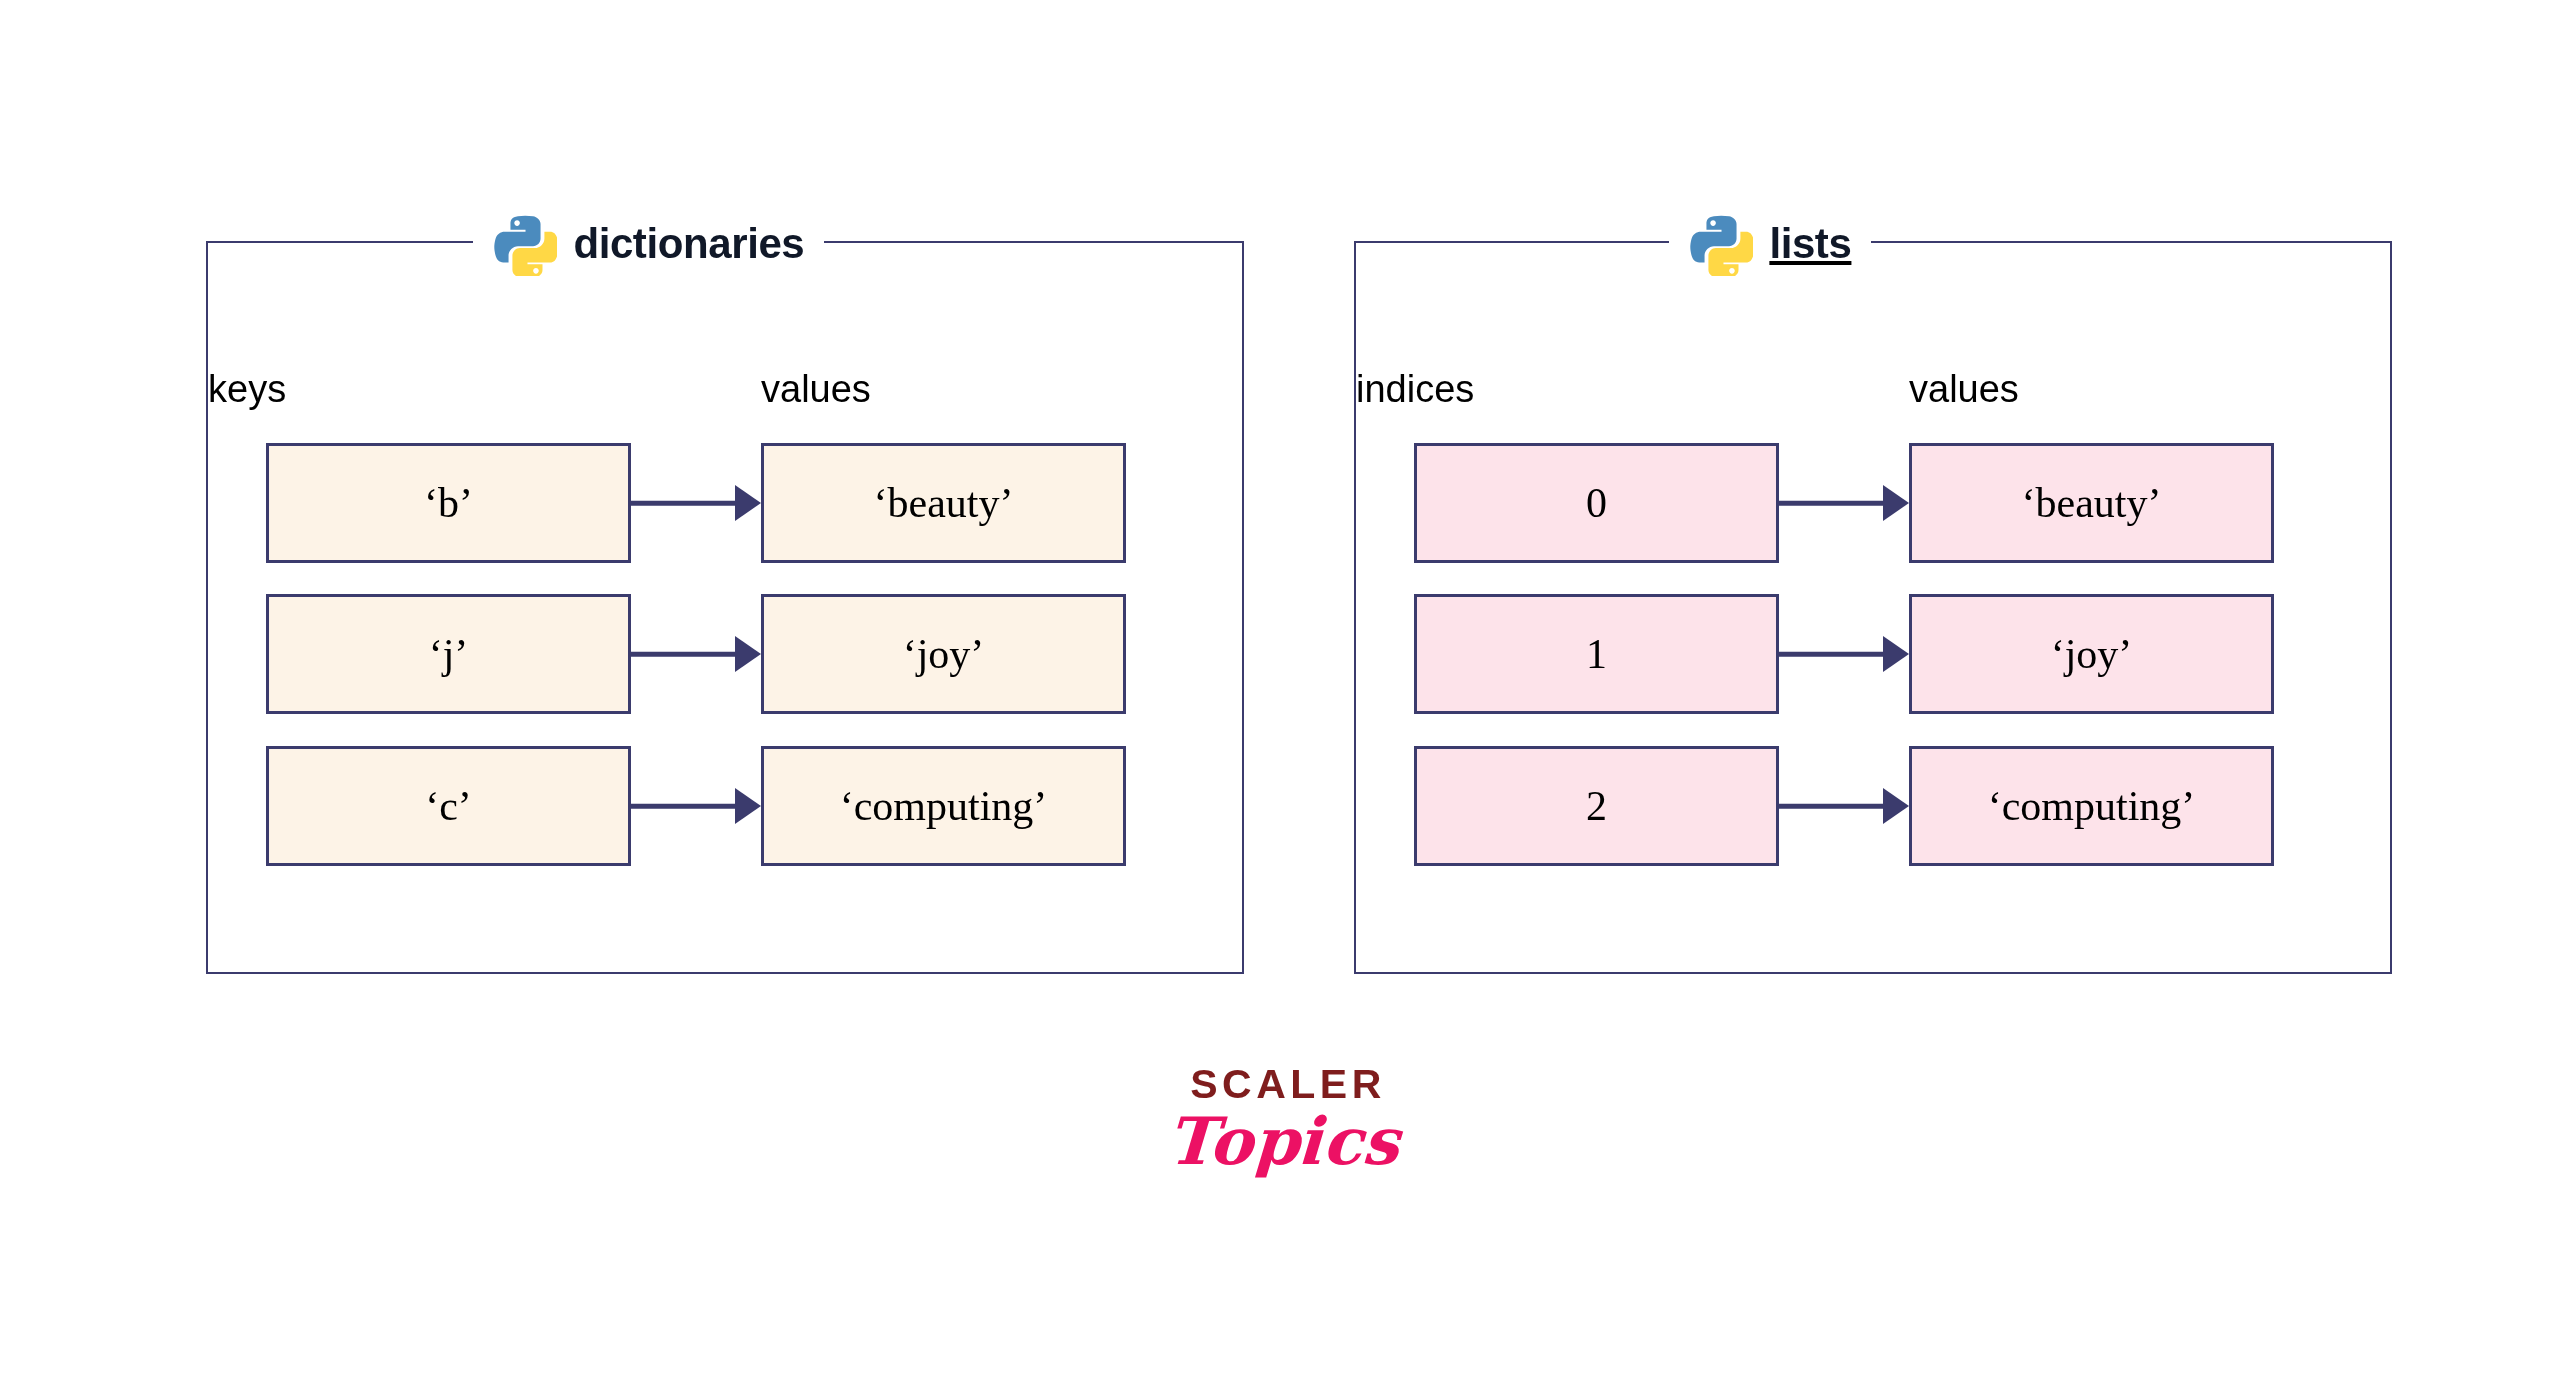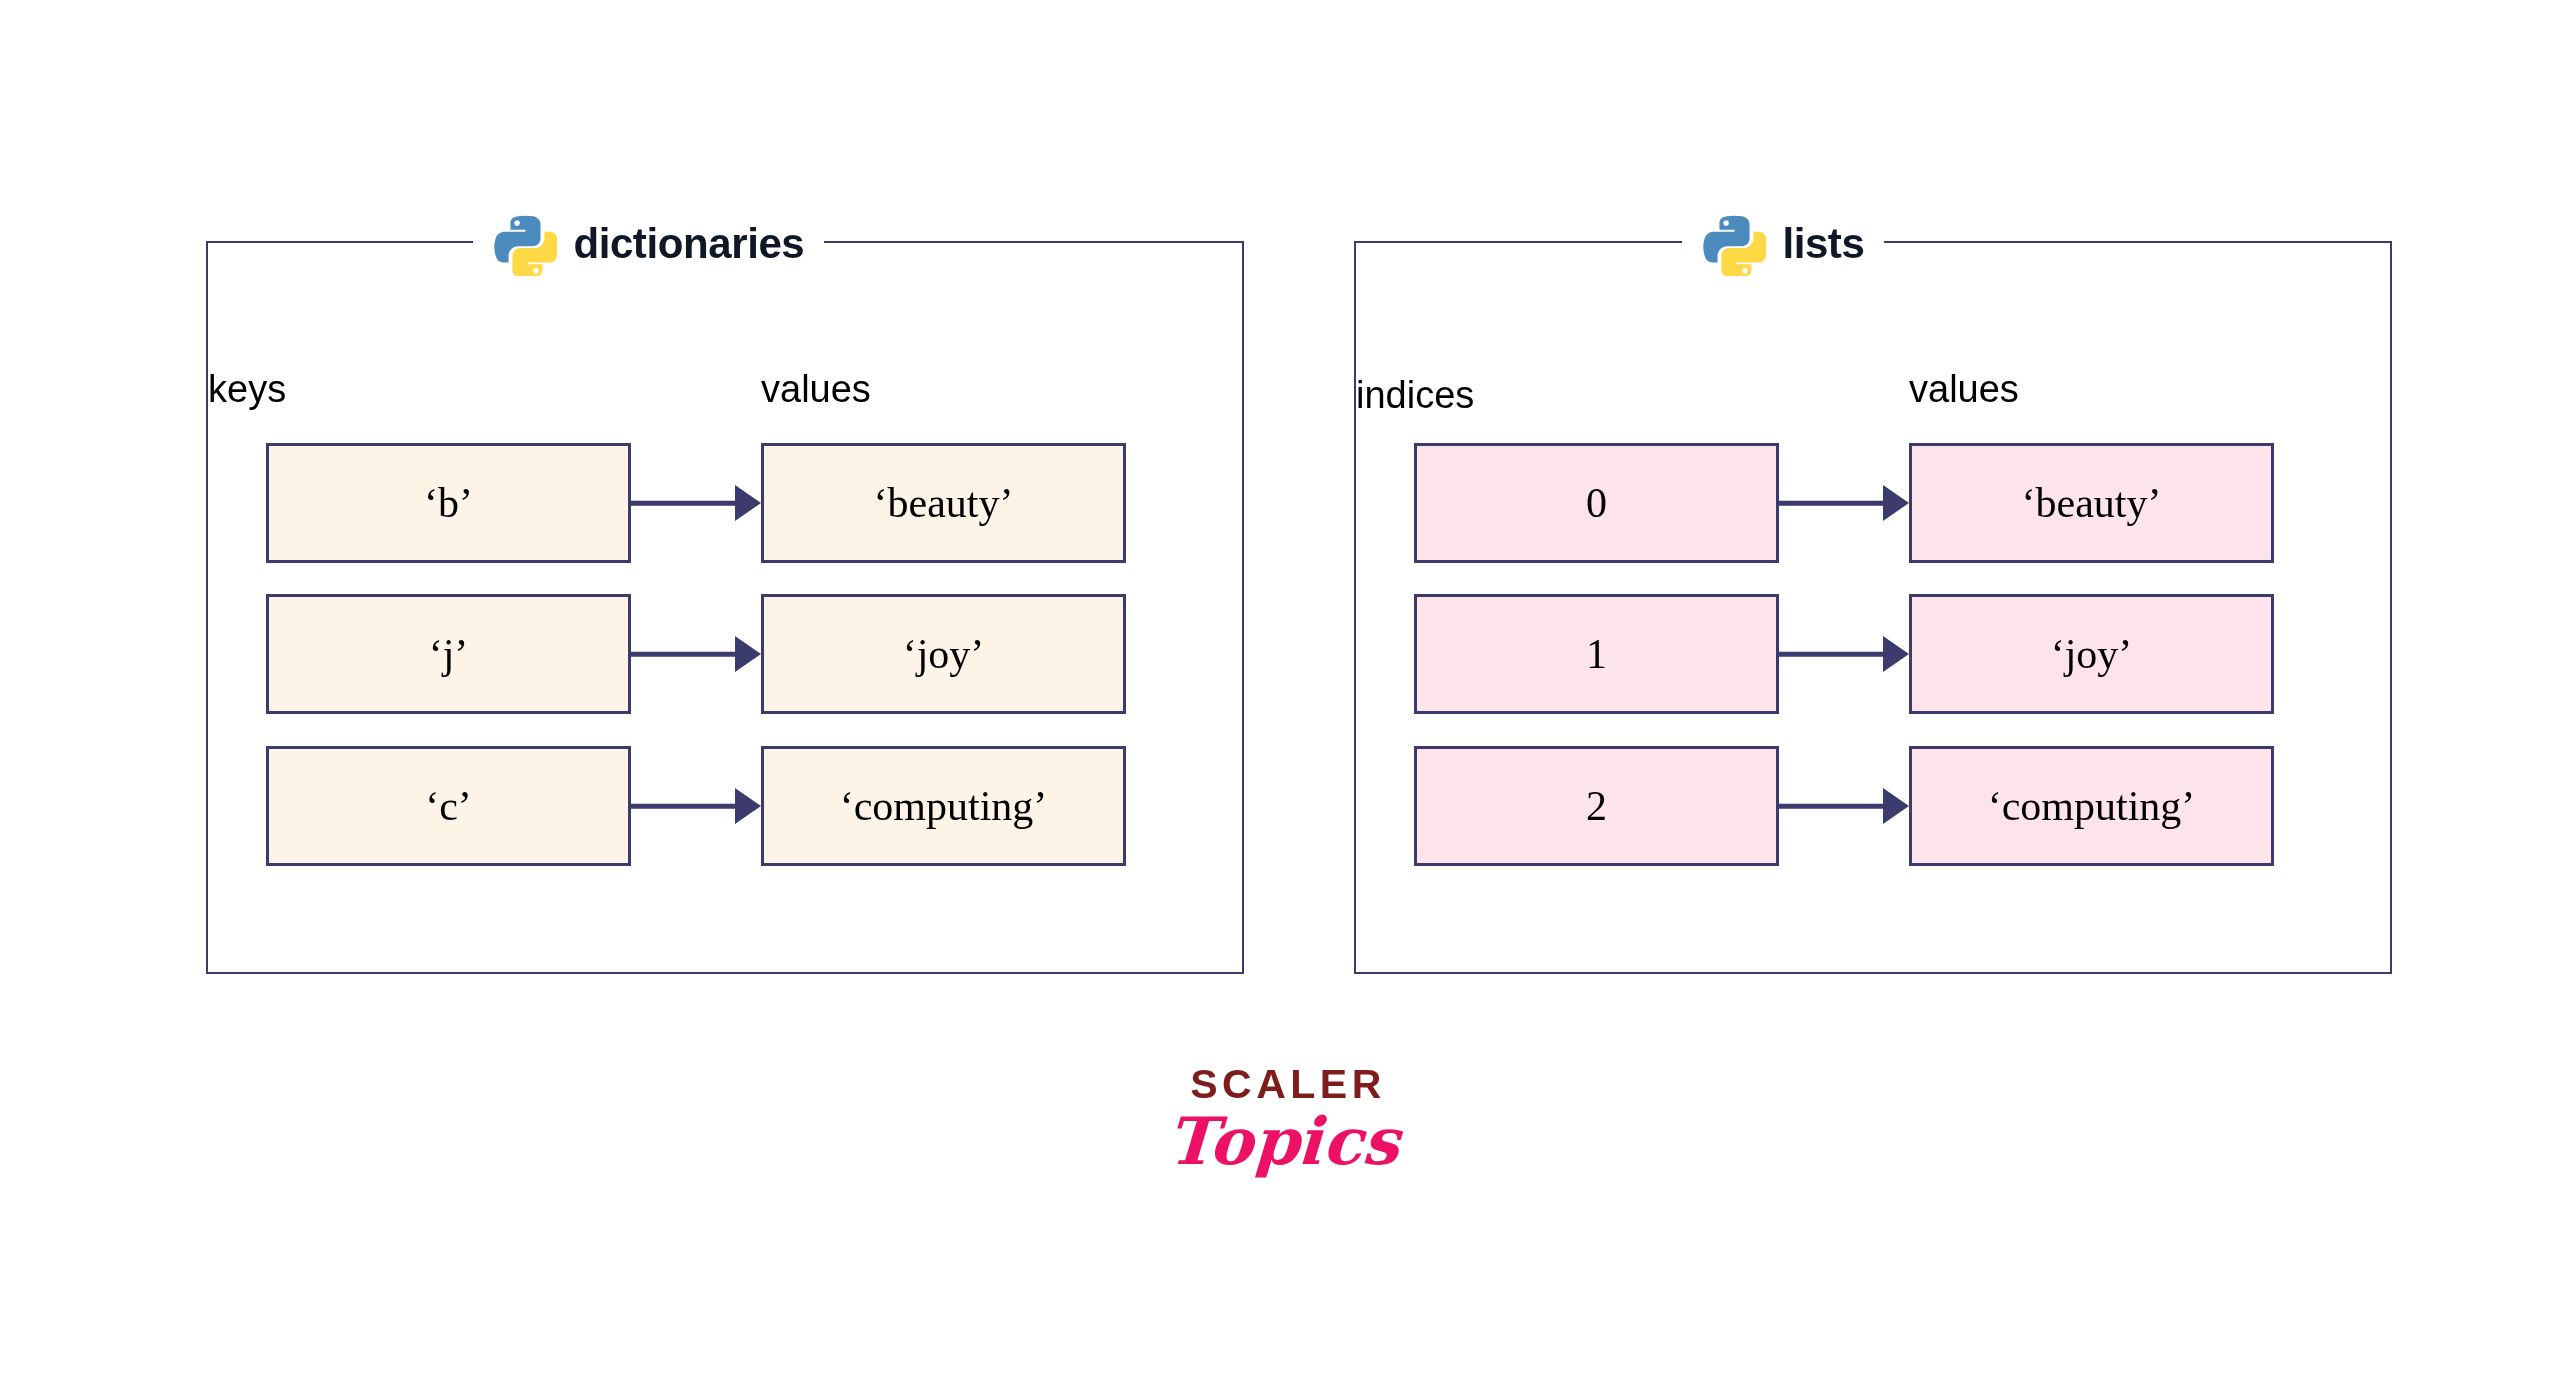--- a/index.html
+++ b/index.html
@@ -31,21 +31,21 @@
     top: -33px;
     display: flex;
     align-items: center;
     gap: 16.7px;
     background: #ffffff;
     padding: 0 19.7px;
     height: 67px;
     box-sizing: border-box;
   }
   #title-dictionaries { left: 265px; }
-  #title-lists        { left: 326px; }
+  #title-lists        { left: 313px; text-decoration: underline; }
 
   .panel-title .title-text {
     font-size: 42px;
     font-weight: bold;
     color: #101828;
     letter-spacing: -0.4px;
     white-space: nowrap;
     line-height: 1;
   }
   .py-logo { display: block; width: 64px; height: 64px; flex: 0 0 auto; }
@@ -163,21 +163,21 @@
 <div class="panel" id="panel-lists">
 
   <div class="panel-title" id="title-lists">
     <svg class="py-logo" viewBox="0 0 110 110">
       <path fill="#4b8bbe" d="M54.3 8c-5.7 0-11.1.5-15.9 1.3-14 2.5-16.6 7.7-16.6 17.3v12.7h33.2v4.2H9.4c-9.7 0-18.2 5.8-20.9 16.9-3 12.7-3.2 20.6 0 33.8 2.3 9.9 8 16.9 17.7 16.9h11.4v-15.2c0-11 9.5-20.7 20.8-20.7h33.1c9.3 0 16.6-7.6 16.6-16.9V26.6c0-9-7.6-15.8-16.6-17.3C65.3 8.5 60 8 54.3 8zM36.4 18.1c3.4 0 6.2 2.9 6.2 6.4 0 3.5-2.8 6.3-6.2 6.3s-6.2-2.8-6.2-6.3c0-3.5 2.8-6.4 6.2-6.4z" transform="translate(13 0) scale(0.78)"></path>
       <path fill="#ffd845" d="M96.6 43.5v14.8c0 11.5-9.7 21.1-20.8 21.1H42.7c-9.1 0-16.6 7.8-16.6 16.9v31.7c0 9 7.8 14.3 16.6 16.9 10.5 3.1 20.6 3.6 33.1 0 8.4-2.4 16.6-7.3 16.6-16.9v-12.7H59.3v-4.2h49.7c9.7 0 13.3-6.7 16.6-16.9 3.4-10.4 3.3-20.4 0-33.8-2.4-9.7-6.9-16.9-16.6-16.9H96.6zM78 123.3c3.4 0 6.2 2.8 6.2 6.3 0 3.5-2.8 6.4-6.2 6.4s-6.2-2.9-6.2-6.4c0-3.5 2.8-6.3 6.2-6.3z" transform="translate(13 0) scale(0.78)"></path>
     </svg>
     <span class="title-text">lists</span>
   </div>
 
-  <div class="col-header" style="left:0px; top:133px; width:371px;">indices</div>
+  <div class="col-header" style="left:0px; top:127px; width:371px;">indices</div>
   <div class="col-header" style="left:553px; top:127px; width:371px;">values</div>
 
   <div class="cell pink" style="left:58px; top:200px; width:365px; height:120px;">0</div>
   <div class="arrow" style="left:423px; top:200px; width:130px; height:120px;">
     <div class="shaft" style="width:106px;"></div>
       <div class="head"></div>
   </div>
   <div class="cell pink" style="left:553px; top:200px; width:365px; height:120px;">‘beauty’</div>
 
   <div class="cell pink" style="left:58px; top:351px; width:365px; height:120px;">1</div>

